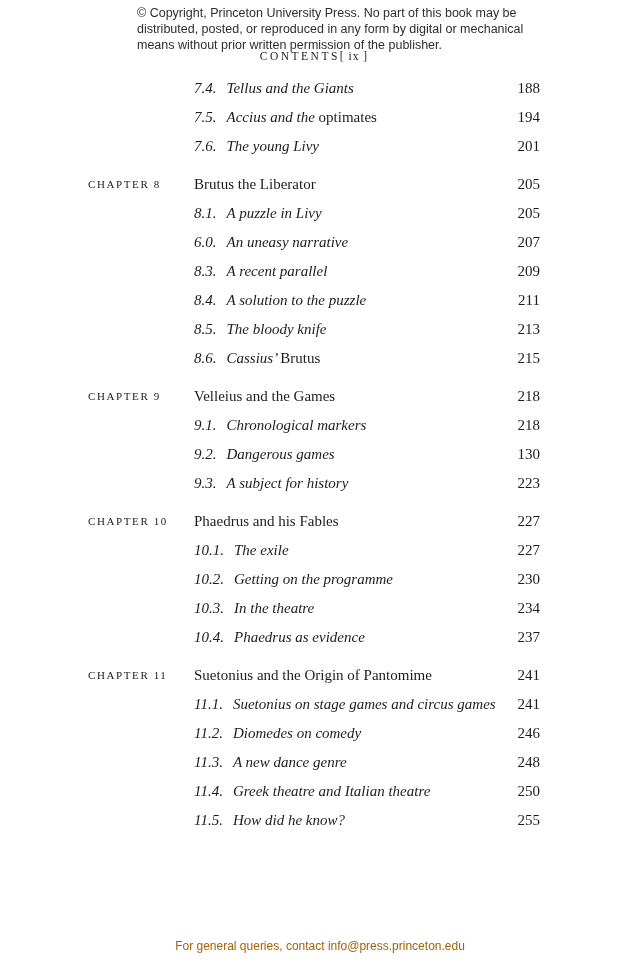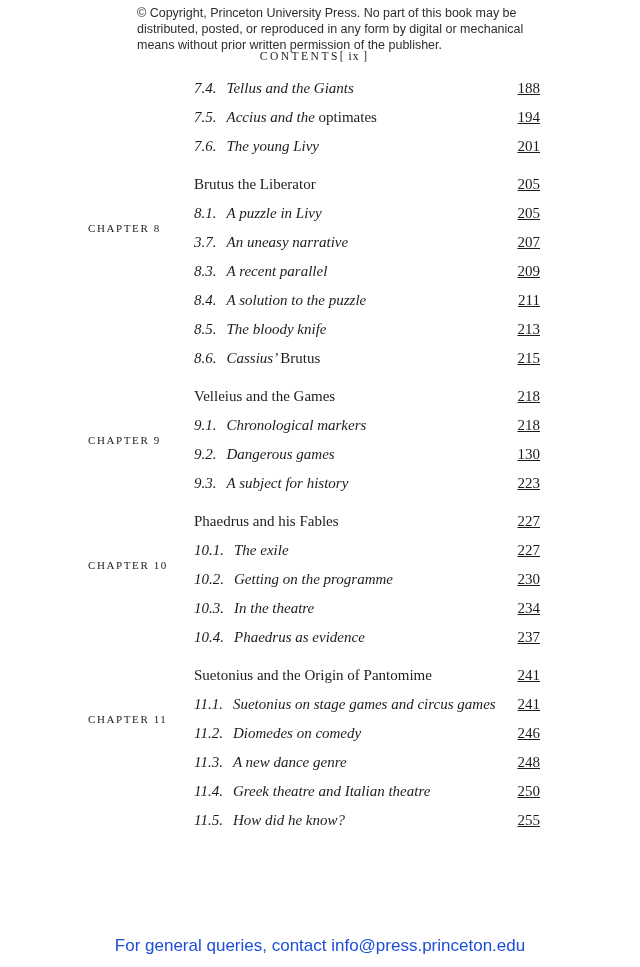--- a/index.html
+++ b/index.html
@@ -48,36 +48,35 @@
     line-height: 29px;
     white-space: nowrap;
   }
   .row.chapter { margin-top: 9px; }
   .col-label {
     flex: none;
     width: 106px;
     font-size: 11px;
     letter-spacing: 1.6px;
     color: #1c1c1c;
-    margin-top: 44px;
   }
   .col-title { flex: 1; min-width: 0; overflow: hidden; }
-  .col-page { flex: none; margin-left: 8px; text-align: right; text-decoration: underline; }
+  .col-page { flex: none; margin-left: 8px; text-align: right; }
   .it { font-style: italic; }
   .num { font-style: italic; margin-right: 10px; }
   .footer {
     position: absolute;
     top: 938px;
     left: 0;
     width: 640px;
     text-align: center;
     font-family: "Liberation Sans", sans-serif;
-    font-size: 17px;
+    font-size: 12px;
     line-height: 16px;
-    color: #1d4ed8;
+    color: #a16207;
   }
 </style>
 </head>
 <body>
 
 <div class="page">
 
   <div class="copyright">
     <div>© Copyright, Princeton University Press. No part of this book may be</div>
     <div>distributed, posted, or reproduced in any form by digital or mechanical</div>
@@ -109,21 +108,21 @@
         <span class="col-title"><span>Brutus the Liberator</span></span>
         <span class="col-page">205</span>
       </div>
       <div class="row section">
         <span class="col-label"></span>
         <span class="col-title"><span class="num">8.1.</span><span class="it">A puzzle in Livy</span></span>
         <span class="col-page">205</span>
       </div>
       <div class="row section">
         <span class="col-label"></span>
-        <span class="col-title"><span class="num">3.7.</span><span class="it">An uneasy narrative</span></span>
+        <span class="col-title"><span class="num">6.0.</span><span class="it">An uneasy narrative</span></span>
         <span class="col-page">207</span>
       </div>
       <div class="row section">
         <span class="col-label"></span>
         <span class="col-title"><span class="num">8.3.</span><span class="it">A recent parallel</span></span>
         <span class="col-page">209</span>
       </div>
       <div class="row section">
         <span class="col-label"></span>
         <span class="col-title"><span class="num">8.4.</span><span class="it">A solution to the puzzle</span></span>

